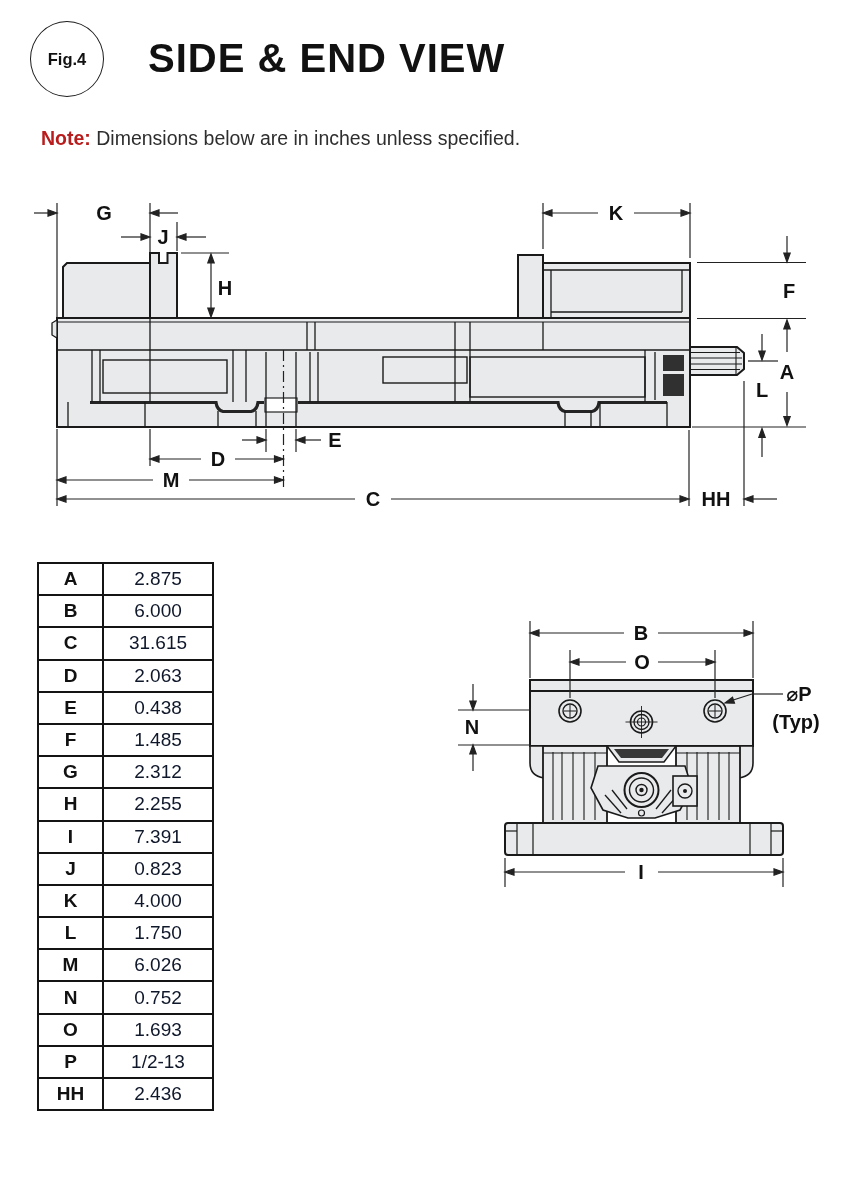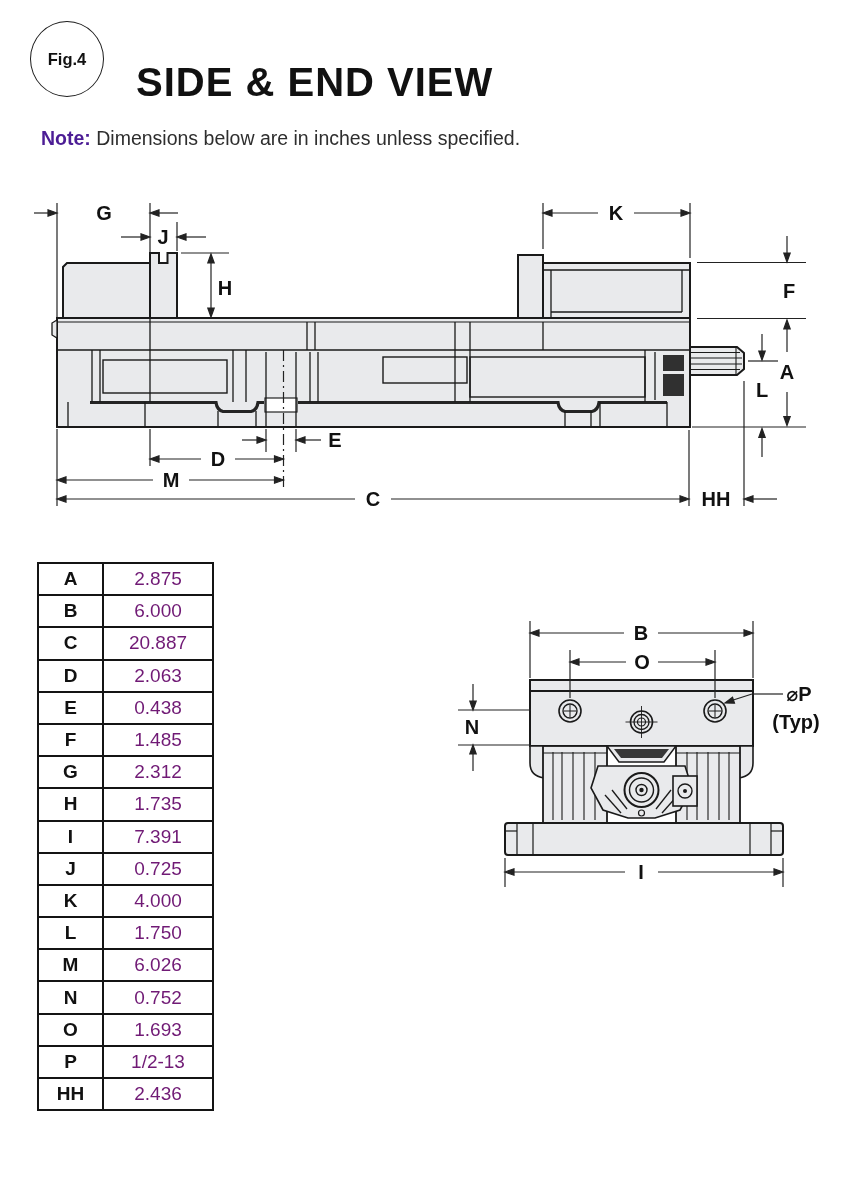--- a/index.html
+++ b/index.html
@@ -8,45 +8,45 @@
     font-family:"Liberation Sans","DejaVu Sans",sans-serif; overflow:hidden;
   }
   
   #fig-badge {
     position:absolute; left:30px; top:21px; width:72px; height:74px;
     border:1.6px solid #1c1c1c; border-radius:50%;
     display:flex; align-items:center; justify-content:center;
     font-size:16.5px; font-weight:bold; color:#111;
   }
   #page-title {
-    position:absolute; left:136px; top:36px;
-    font-size:40px; font-weight:bold; letter-spacing:1px; color:#111;margin-top:24px;
+    position:absolute; left:148px; top:36px;
+    font-size:40px; font-weight:bold; letter-spacing:1px; color:#111;
   }
   #note-line {
     position:absolute; left:41px; top:127px;
     font-size:19.5px; color:#2e2e2e;
   }
-  #note-line b { color:#4c1d95; }
+  #note-line b { color:#b91c1c; }
   
   #drawing { position:absolute; left:0; top:0; }
   text.dim {
     font:bold 20px "Liberation Sans","DejaVu Sans",sans-serif;
     fill:#111; text-anchor:middle;
   }
   
   #dim-table {
     position:absolute; left:37px; top:562px;
     border-collapse:collapse; background:#fff;
   }
   #dim-table td {
     border:2.2px solid #141414; height:30.2px; padding:0;
     text-align:center; vertical-align:middle;
   }
   #dim-table td.k { width:63px; font-weight:bold; font-size:19px; color:#111; }
-  #dim-table td.v { width:108px; font-size:19px; color:#701a75;text-align:center; }
+  #dim-table td.v { width:108px; font-size:19px; color:#0f172a;text-align:center; }
 </style>
 </head>
 <body>
 
 <div id="page">
 
   <div id="fig-badge">
     <span>Fig.4</span>
   </div>
   <div id="page-title">SIDE &amp; END VIEW</div>
@@ -328,49 +328,49 @@
       <tr>
           <td class="k">A</td>
           <td class="v">2.875</td>
         </tr>
       <tr>
           <td class="k">B</td>
           <td class="v">6.000</td>
         </tr>
       <tr>
           <td class="k">C</td>
-          <td class="v">20.887</td>
+          <td class="v">31.615</td>
         </tr>
       <tr>
           <td class="k">D</td>
           <td class="v">2.063</td>
         </tr>
       <tr>
           <td class="k">E</td>
           <td class="v">0.438</td>
         </tr>
       <tr>
           <td class="k">F</td>
           <td class="v">1.485</td>
         </tr>
       <tr>
           <td class="k">G</td>
           <td class="v">2.312</td>
         </tr>
       <tr>
           <td class="k">H</td>
-          <td class="v">1.735</td>
+          <td class="v">2.255</td>
         </tr>
       <tr>
           <td class="k">I</td>
           <td class="v">7.391</td>
         </tr>
       <tr>
           <td class="k">J</td>
-          <td class="v">0.725</td>
+          <td class="v">0.823</td>
         </tr>
       <tr>
           <td class="k">K</td>
           <td class="v">4.000</td>
         </tr>
       <tr>
           <td class="k">L</td>
           <td class="v">1.750</td>
         </tr>
       <tr>

